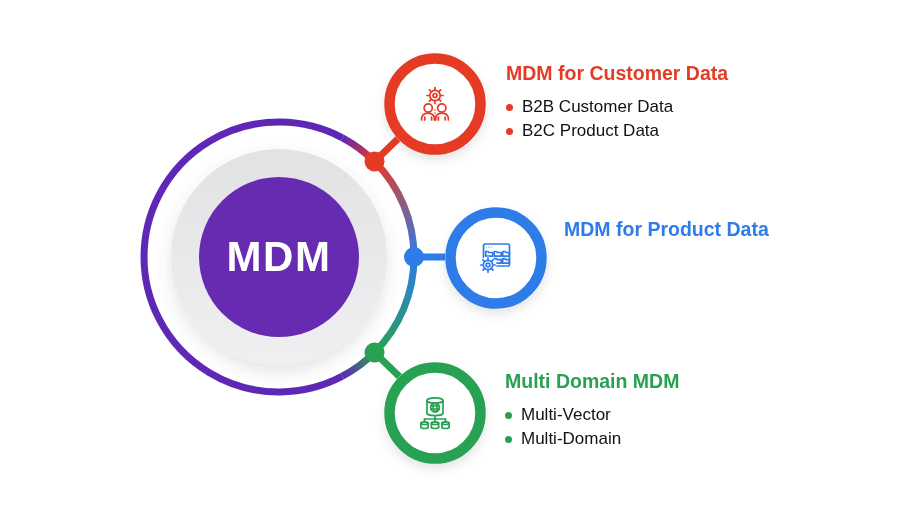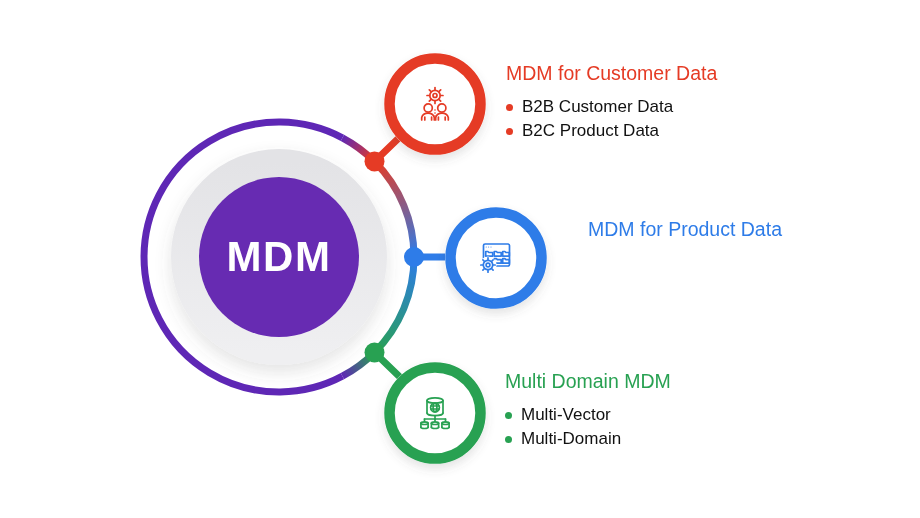--- a/index.html
+++ b/index.html
@@ -33,22 +33,22 @@
     font-weight: 700;
     letter-spacing: 1.5px;
   }
   .info-block { position: absolute; }
   .info-block h3 {
     margin: 0 0 11px 0;
     font-size: 19.5px;
     line-height: 21px;
     white-space: nowrap;
   }
-  .info-block h3 .t-reg { font-weight: 400; }
-  .info-block h3 .t-bold { font-weight: 400; }
+  .info-block h3 .t-reg { font-weight: 700; }
+  .info-block h3 .t-bold { font-weight: 700; }
   .info-block ul {
     margin: 0;
     padding: 0;
     list-style: none;
   }
   .info-block li {
     font-size: 17px;
     line-height: 24px;
     color: #111111;
     font-weight: 400;
@@ -59,21 +59,21 @@
   .dot {
     display: inline-block;
     width: 7px; height: 7px;
     border-radius: 50%;
     margin-right: 9px;
     flex: 0 0 auto;
   }
   .block-customer { left: 506px; top: 63px; }
   .block-customer h3 { color: #e53b25; }
   .block-customer .dot { background: #e53b25; }
-  .block-product { left: 588px; top: 219px; }
+  .block-product { left: 564px; top: 219px; }
   .block-product h3 { color: #2e7ce8; }
   .block-product .dot { background: #2e7ce8; }
   .block-multidomain { left: 505px; top: 371px; }
   .block-multidomain h3 { color: #28a152; }
   .block-multidomain .dot { background: #28a152; }
 </style>
 </head>
 <body>
 
 <div class="stage">

